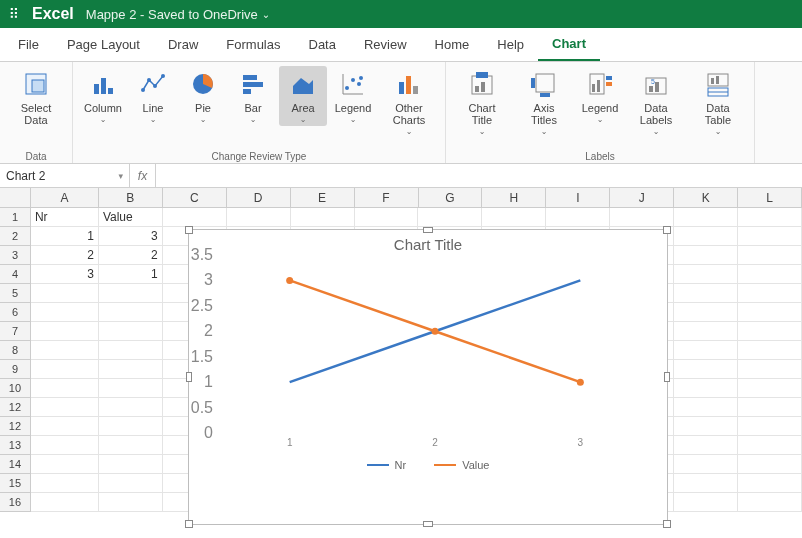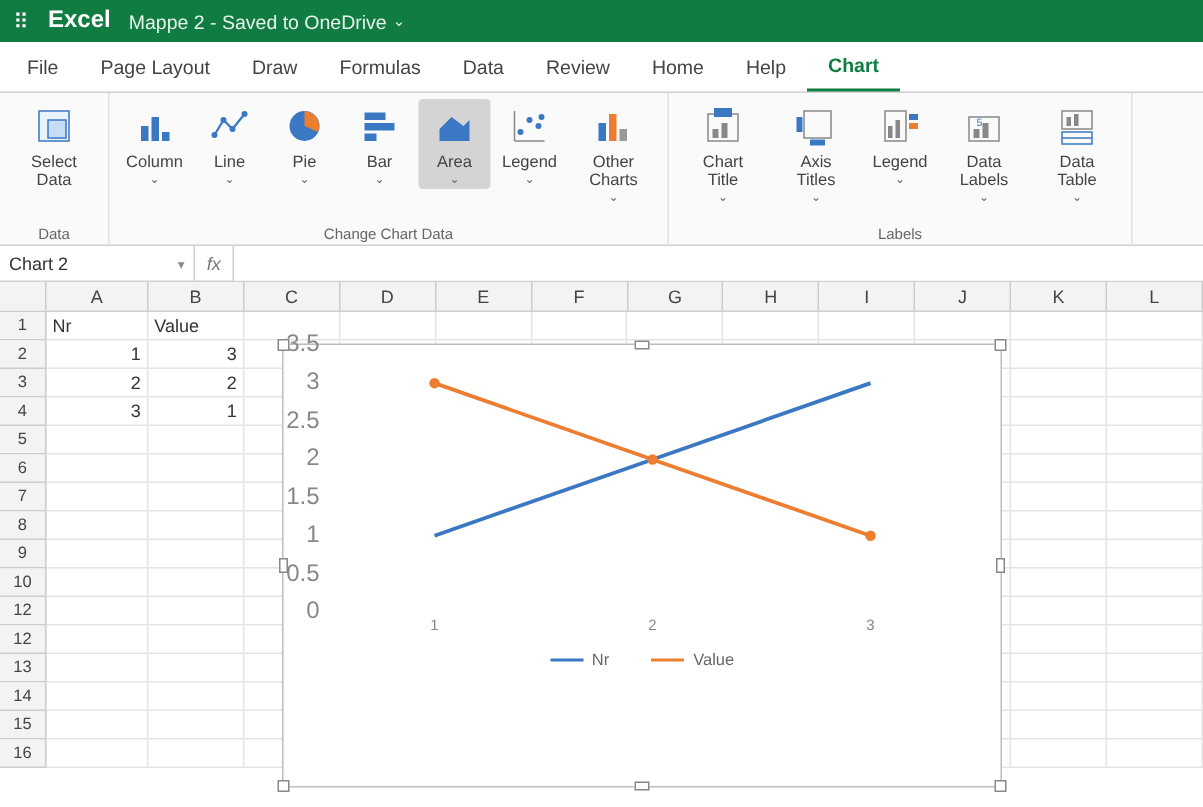--- a/index.html
+++ b/index.html
@@ -179,21 +179,21 @@
             <svg width="28" height="28">
               <rect x="4" y="12" width="5" height="12" fill="#3a78c4"></rect>
               <rect x="11" y="6" width="5" height="18" fill="#ed7d31"></rect>
               <rect x="18" y="16" width="5" height="8" fill="#999"></rect>
             </svg>
           </div>
           <div class="rlabel">Other<br>Charts</div>
           <div class="caret">⌄</div>
         </div>
       </div>
-      <div class="group-label">Change Chart Data</div>
+      <div class="group-label">Change Review Type</div>
     </div>
     <div class="group">
       <div class="group-buttons">
         <div class="rbtn wide">
           <div class="ricon">
             <svg width="28" height="28">
               <rect x="4" y="6" width="20" height="18" fill="none" stroke="#888"></rect>
               <rect x="8" y="2" width="12" height="6" fill="#3a78c4"></rect>
               <rect x="7" y="16" width="4" height="6" fill="#888"></rect>
               <rect x="13" y="12" width="4" height="10" fill="#888"></rect>
@@ -518,20 +518,21 @@
         <div class="cell" style="width: 64px;"></div>
         <div class="cell" style="width: 64px;"></div>
         <div class="cell" style="width: 64px;"></div>
         <div class="cell" style="width: 64px;"></div>
         <div class="cell" style="width: 64px;"></div>
         <div class="cell" style="width: 64px;"></div>
       </div>
     </div>
 
   <div class="chart" id="chart" style="left: 188px; top: 41px; width: 480px; height: 296px;">
+    <div class="ctitle">Chart Title</div>
     <div class="plot" id="plot">
       <div class="yaxis" id="yaxis">
           <div class="ytick" style="top: 178px;">0</div>
           <div class="ytick" style="top: 152.571px;">0.5</div>
           <div class="ytick" style="top: 127.143px;">1</div>
           <div class="ytick" style="top: 101.714px;">1.5</div>
           <div class="ytick" style="top: 76.2857px;">2</div>
           <div class="ytick" style="top: 50.8571px;">2.5</div>
           <div class="ytick" style="top: 25.4286px;">3</div>
           <div class="ytick" style="top: 0px;">3.5</div>

